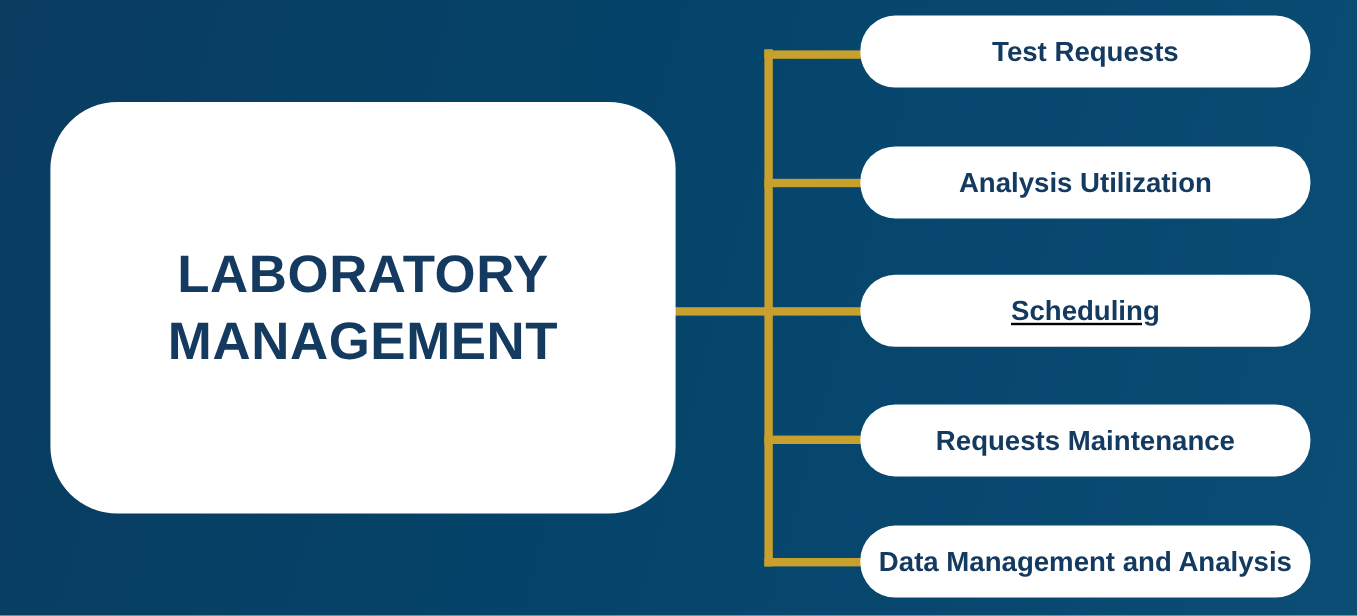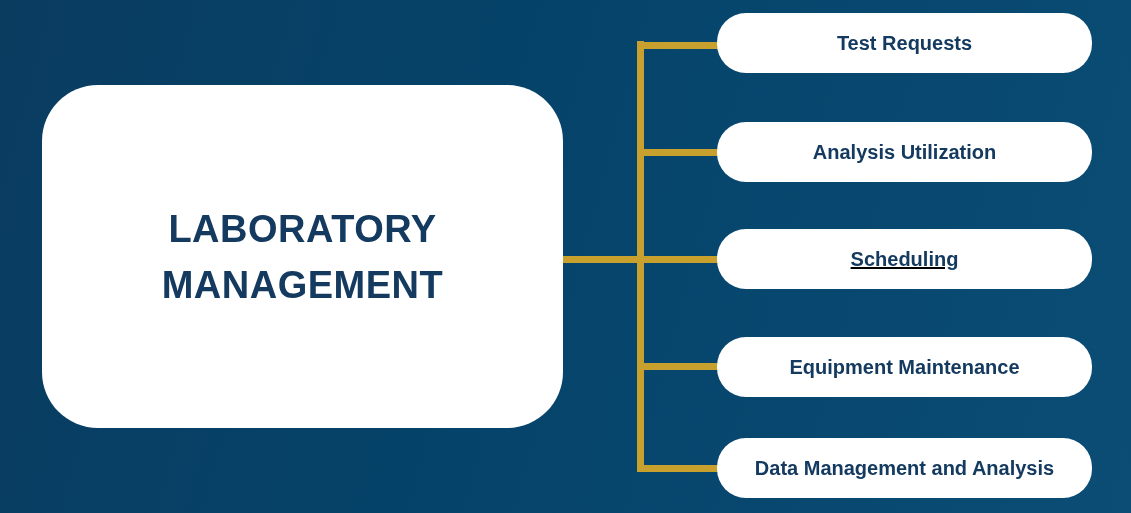--- a/index.html
+++ b/index.html
@@ -45,21 +45,21 @@
     width:521px;height:343px;
     background:var(--node-fill);
     border-radius:56px;
     z-index:2;
     display:flex;
     align-items:center;
     justify-content:center;
     text-align:center;
   }
   .main-box .title{
-    font-size:38px;
+    font-size:44px;
     font-weight:800;
     line-height:56px;
     letter-spacing:0.5px;
     color:var(--node-text);
     max-width:340px;
     text-transform:uppercase;
   }
   
   .branch-box{
     position:absolute;
@@ -67,21 +67,21 @@
     width:375px;height:60px;
     background:var(--node-fill);
     border-radius:29px;
     z-index:2;
     display:flex;
     align-items:center;
     justify-content:center;
     text-align:center;
   }
   .branch-box .label{
-    font-size:20px;
+    font-size:23px;
     font-weight:700;
     color:var(--node-text);
     white-space:nowrap;
   }
   .branch-box-0{top:13px;}
   .branch-box-1{top:122px;}
   .branch-box-2{top:229px;text-decoration:underline;}
   .branch-box-3{top:337px;}
   .branch-box-4{top:438px;}
 </style>
@@ -104,19 +104,19 @@
   <div class="branch-box branch-box-0">
     <div class="label">Test Requests</div>
   </div>
   <div class="branch-box branch-box-1">
     <div class="label">Analysis Utilization</div>
   </div>
   <div class="branch-box branch-box-2">
     <div class="label">Scheduling</div>
   </div>
   <div class="branch-box branch-box-3">
-    <div class="label">Equipment Maintenance</div>
+    <div class="label">Requests Maintenance</div>
   </div>
   <div class="branch-box branch-box-4">
     <div class="label">Data Management and Analysis</div>
   </div>
 
 </div>
 
 </body></html>

